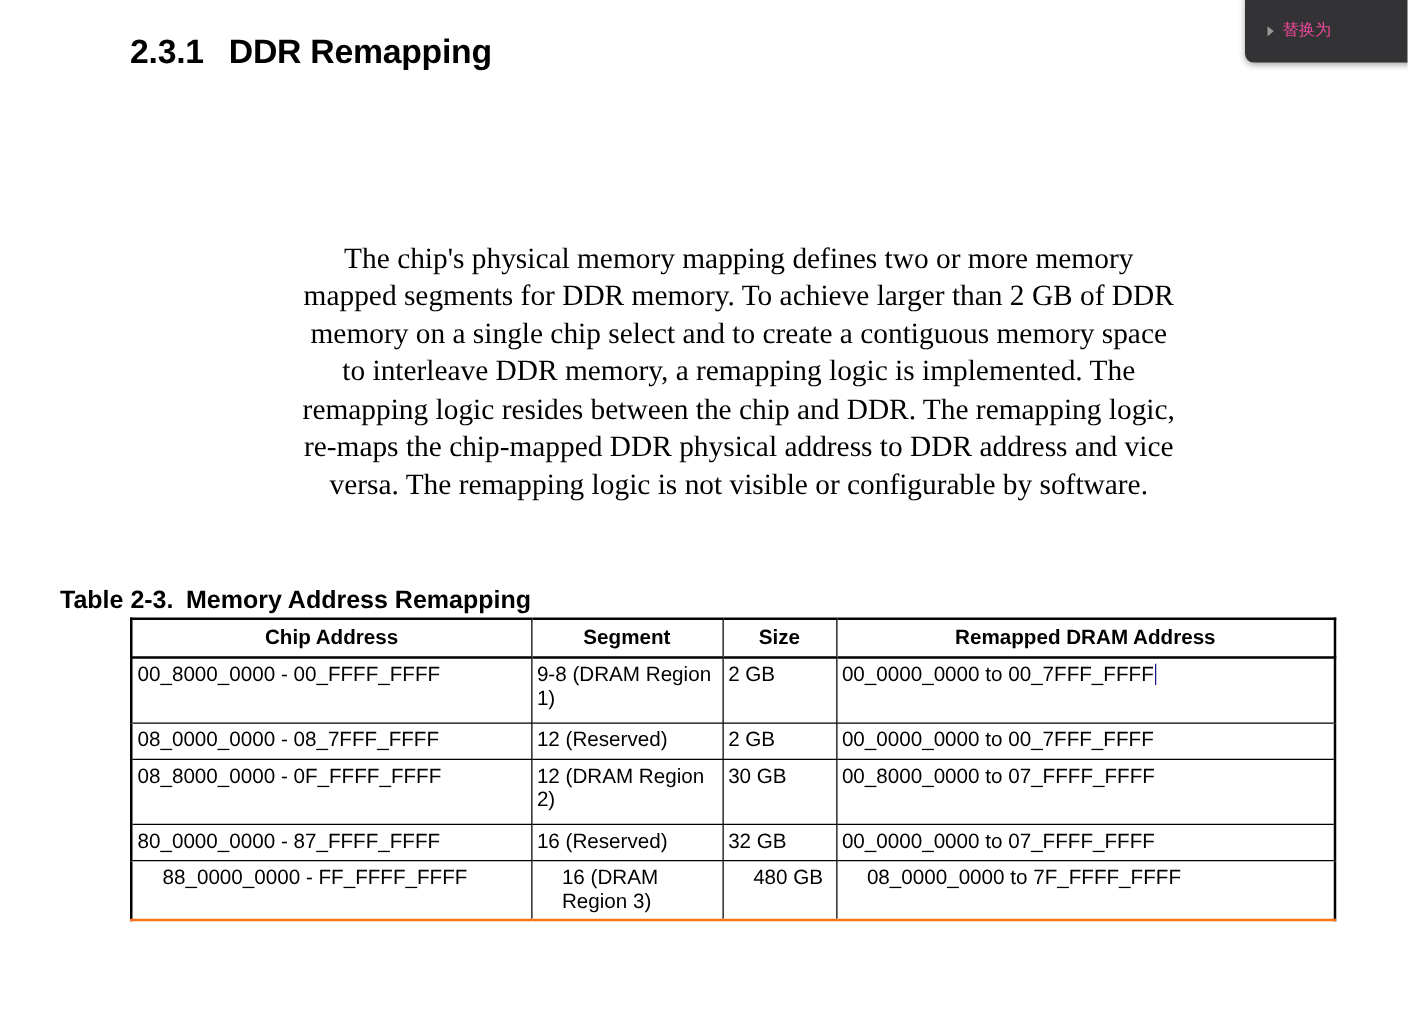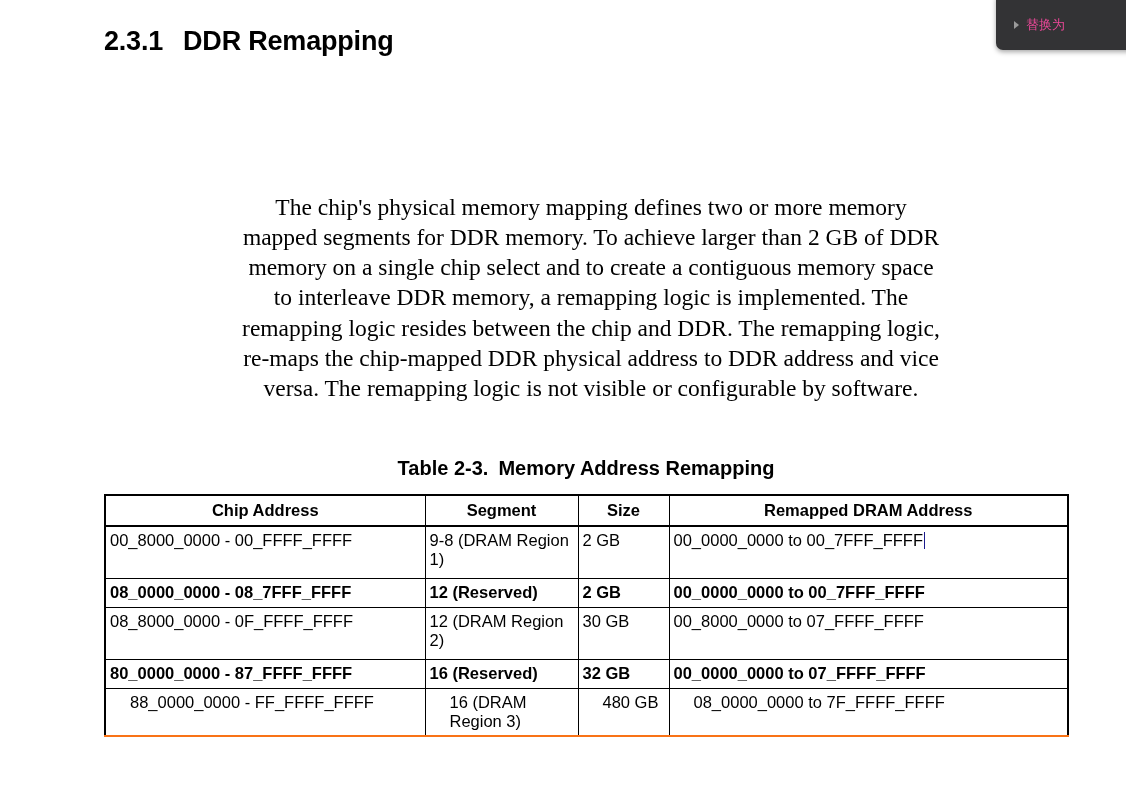--- a/index.html
+++ b/index.html
@@ -69,23 +69,23 @@
     width: 700px;
     font-size: 23.5px;
     line-height: 30.3px;
     font-family: "Liberation Serif", "DejaVu Serif", serif;
     text-align: center;
   }
 
   .table-caption {
     position: absolute;
     left: 0;
-    top: 456px;
+    top: 468px;
     width: 1076px;
-    text-align: center;
+    text-align: left;
     font-family: "Liberation Sans", "DejaVu Sans", sans-serif;
     font-weight: bold;
     font-size: 20px;
     line-height: 24px;
   }
   .table-caption .cap-label { margin-right: 10px; }
 
   
   table.memmap {
     position: absolute;
@@ -119,21 +119,21 @@
   table.memmap tbody td:first-child { border-left: 2px solid #000; }
   table.memmap tbody td:last-child { border-right: 2px solid #000; }
   table.memmap tbody tr:last-child td { border-bottom: 2px solid #f97316; padding-left: 24px; }
 
   .col-chip  { width: 320px; }
   .col-seg   { width: 153px; }
   .col-size  { width: 91px;  }
   .col-remap { width: 399px; }
 
   tr.tall td { height: 52px; }
-  tr.short td { height: 29px; font-weight: bold; }
+  tr.short td { height: 29px; }
   tr.last td { height: 48px; }
 
   .caret {
     display: inline-block;
     width: 1px;
     height: 17px;
     background: #1a1a8c;
     vertical-align: -3px;
     margin-left: 1px;
   }

